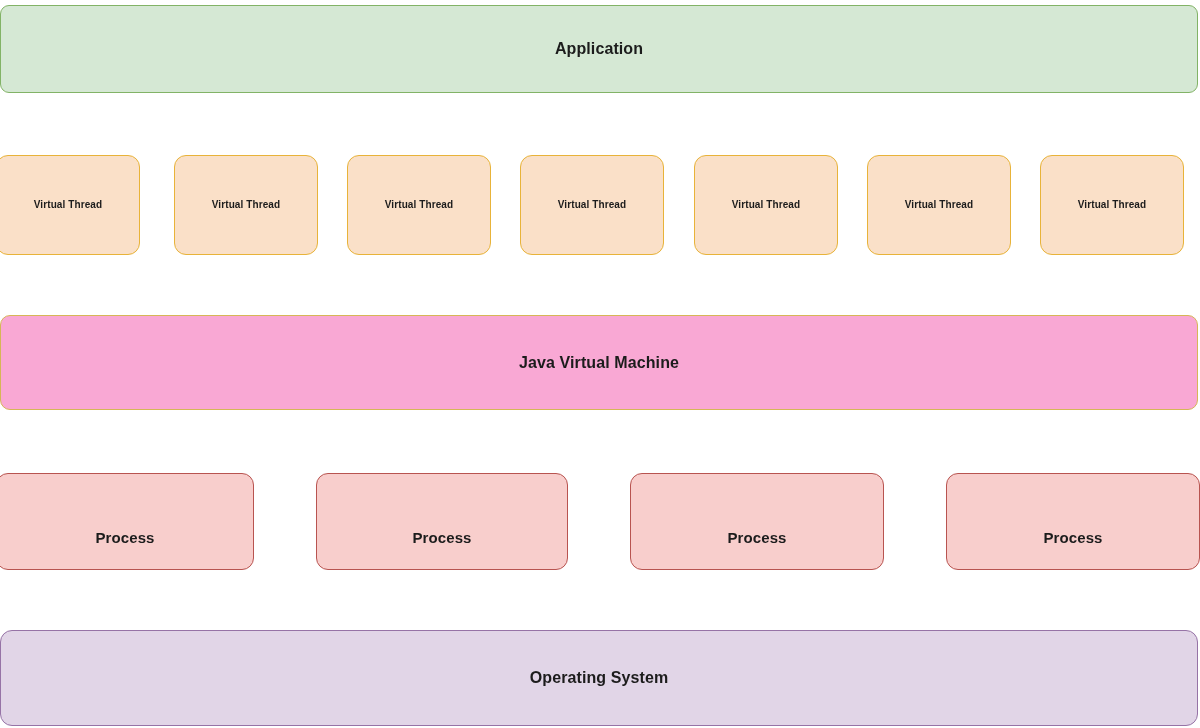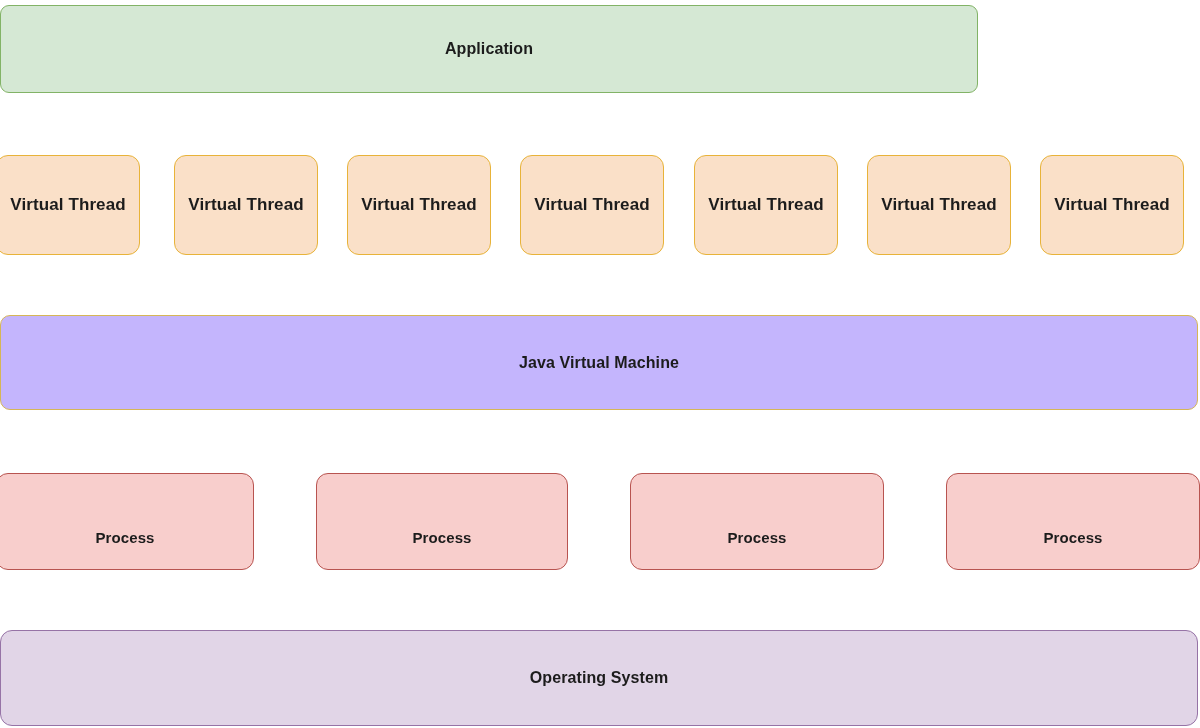--- a/index.html
+++ b/index.html
@@ -45,21 +45,21 @@
     line-height:1.2;
     color:#1c1c1c;
     letter-spacing:0.1px;
     white-space:nowrap;
     user-select:none;
   }
 
   
   #row-application { top:5px; height:88px; }
   #row-application .node {
-    width:978px;
+    width:1198px;
     height:88px;
     background:#d5e8d4;
     border-color:#82b366;
   }
   #row-application .node-label { font-size:16px; }
 
   
   #row-virtual-threads { top:155px; height:100px; }
   #row-virtual-threads .vt-track {
     position:relative;
@@ -68,28 +68,28 @@
   }
   #row-virtual-threads .node {
     position:absolute;
     top:0;
     width:144px;
     height:100px;
     background:#fae0c8;
     border-color:#e8b339;
     border-radius:12px;
   }
-  #row-virtual-threads .node-label { font-size:17px; }
+  #row-virtual-threads .node-label { font-size:10px; }
 
   
   #row-jvm { top:315px; height:95px; }
   #row-jvm .node {
     width:1198px;
     height:95px;
-    background:#c4b5fd;
+    background:#f9a8d4;
     border-color:#d6b656;
     border-radius:10px;
   }
   #row-jvm .node-label { font-size:16px; }
 
   
   #row-processes { top:473px; height:97px; }
   #row-processes .proc-track {
     position:relative;
     width:1200px;

